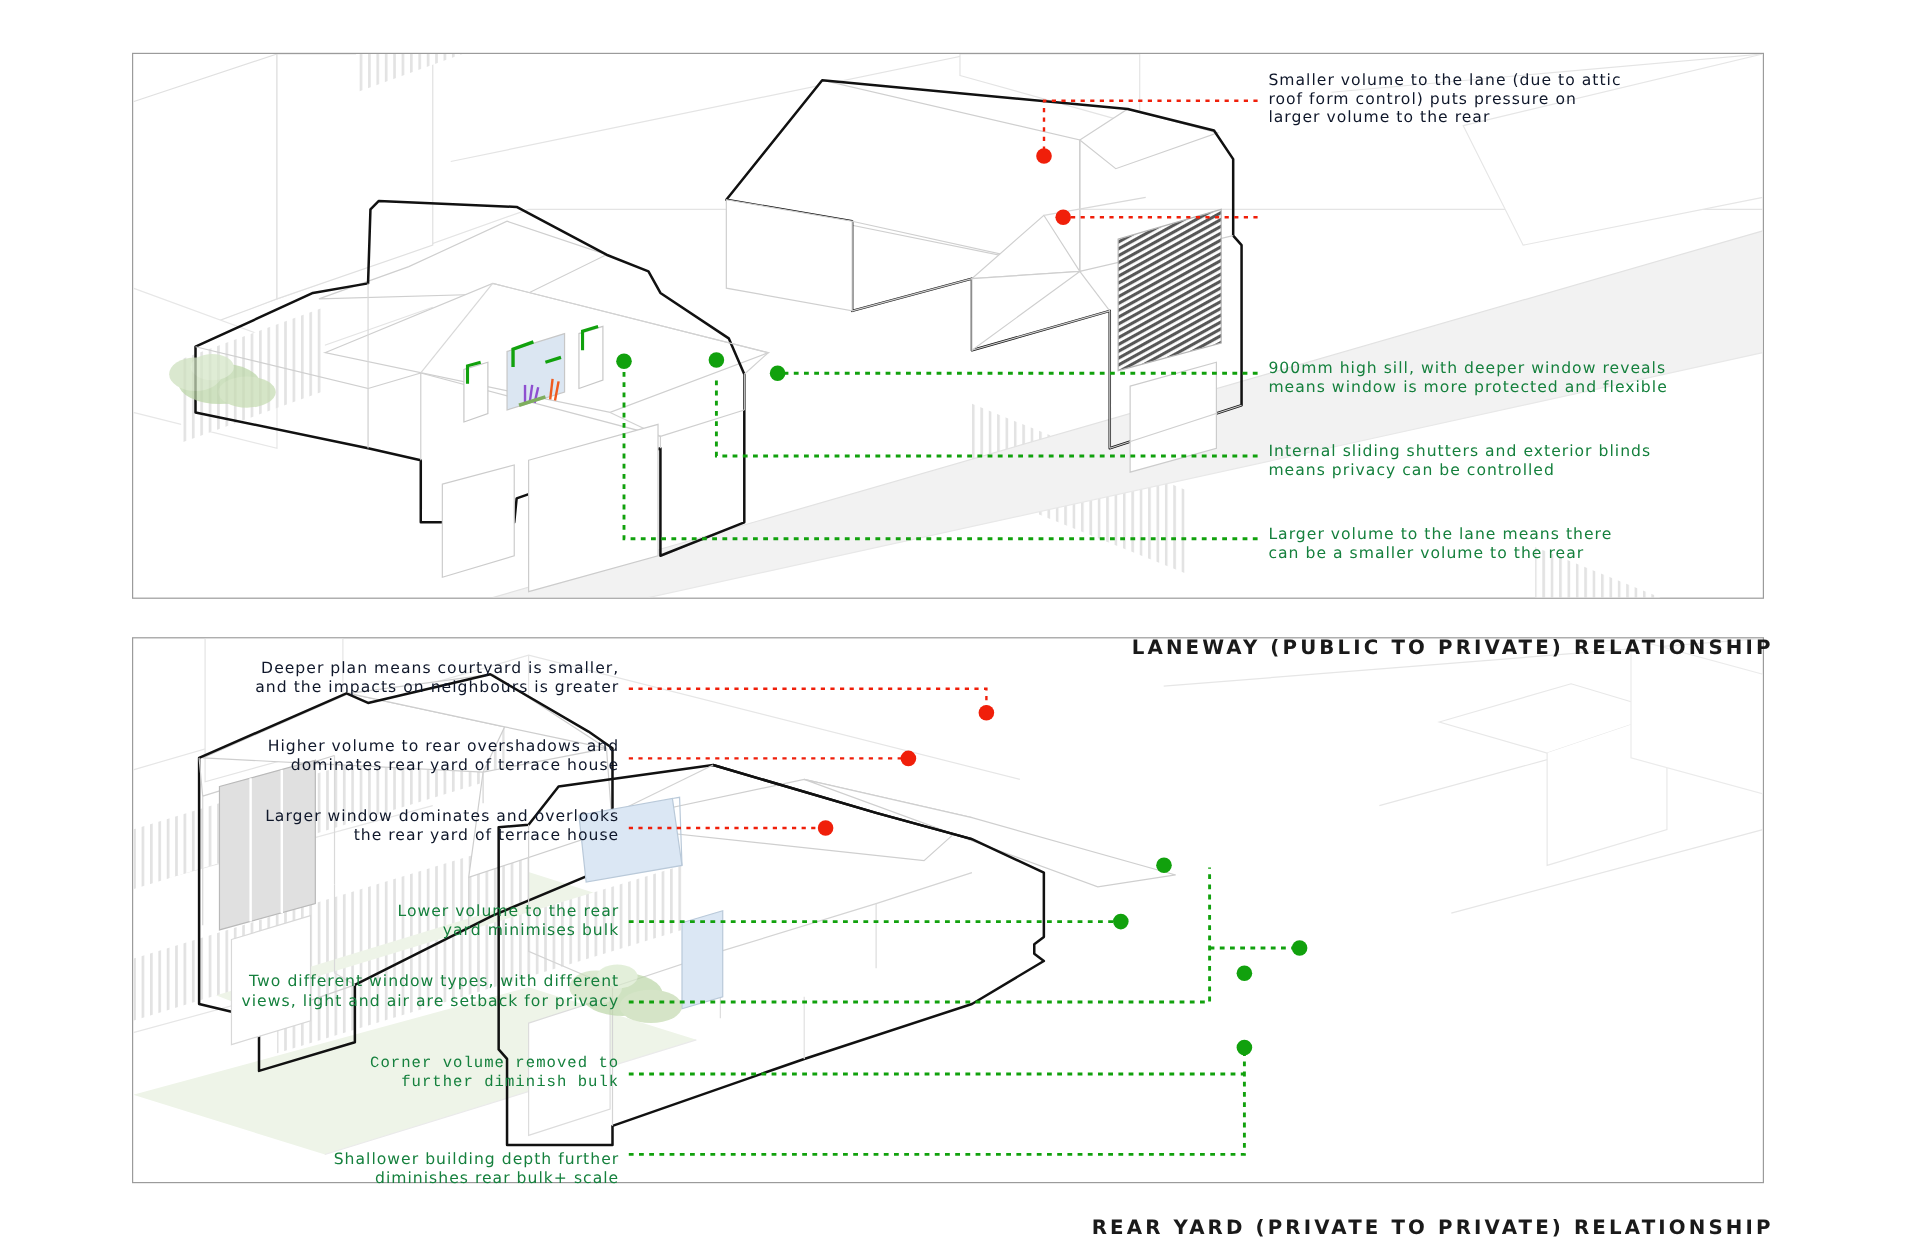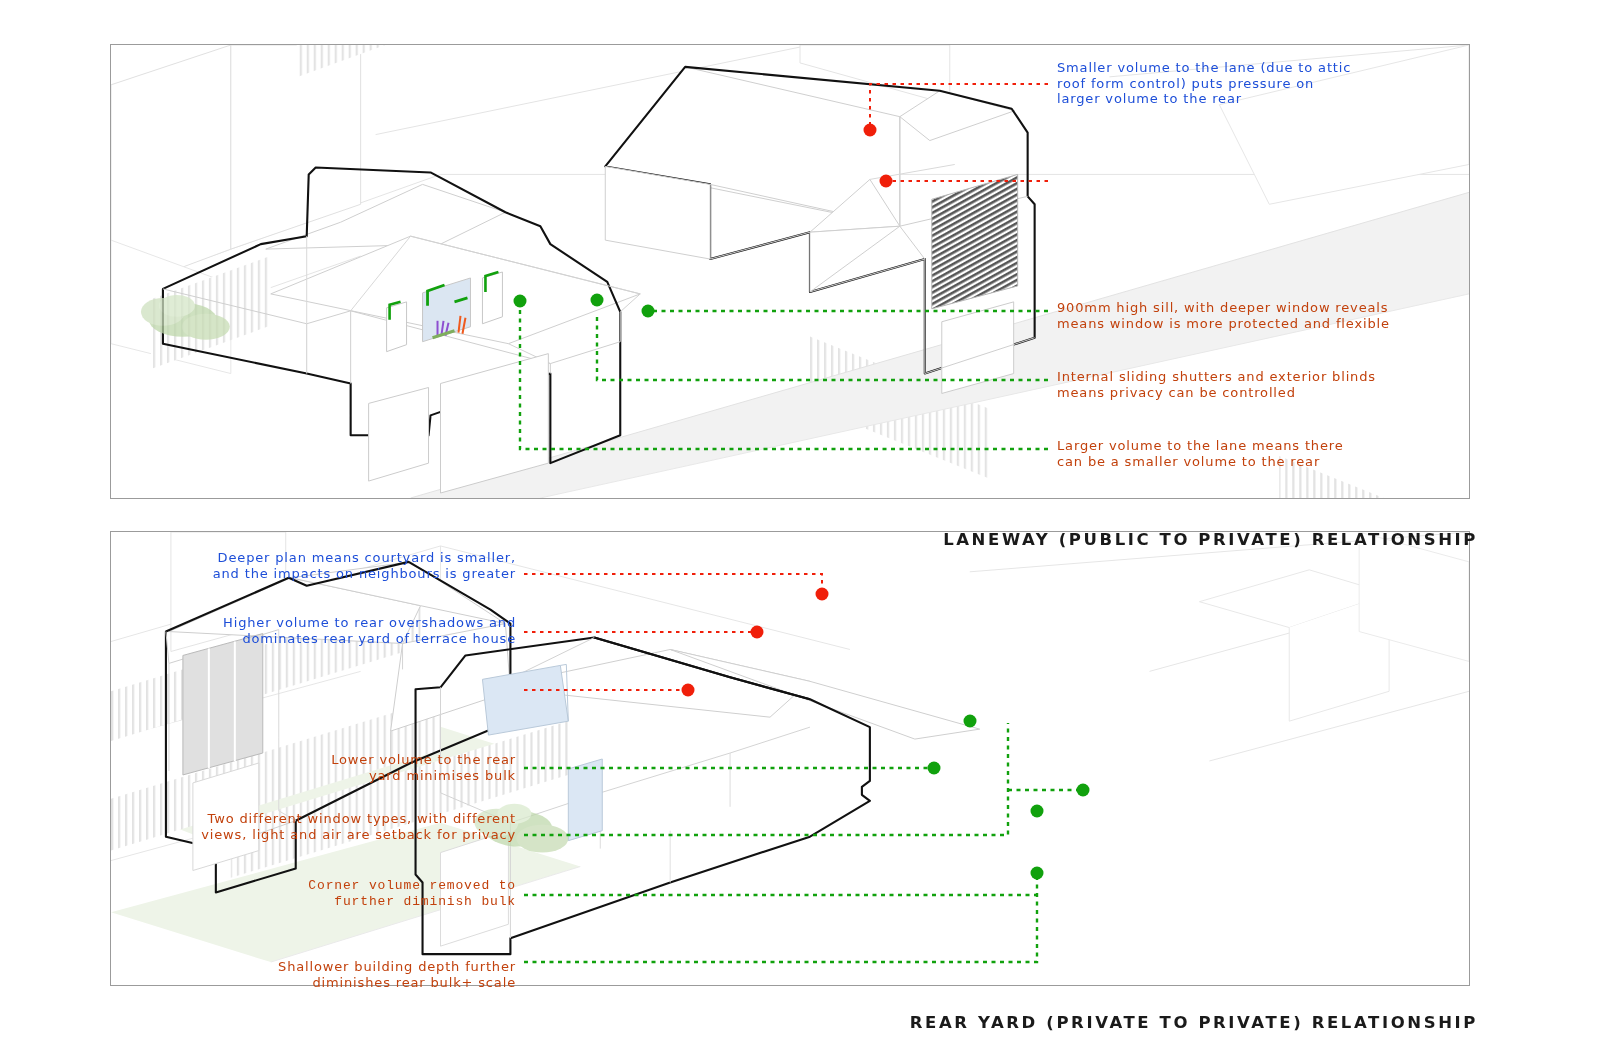--- a/index.html
+++ b/index.html
@@ -43,22 +43,22 @@
 
   
   .anno {
     position: absolute;
     font-size: 13px;
     line-height: 15.6px;
     letter-spacing: 0.85px;
     white-space: pre-line;
     pointer-events: none;
   }
-  .anno.red { color: #1d4ed8; }
-  .anno.green { color: #c2410c; }
+  .anno.red { color: #0f172a; }
+  .anno.green { color: #15803d; }
   .anno.right { text-align: right; }
   .anno.left { text-align: left; }
 
   
   #leaders {
     position: absolute; left: 0; top: 0;
     width: 1600px; height: 1050px;
     pointer-events: none;
   }
 </style>
@@ -414,20 +414,22 @@
 
   <div class="anno green left" style="left:1057px; top:369px; width:360px;">Internal sliding shutters and exterior blinds
 means privacy can be controlled</div>
 
   <div class="anno red right" style="left:176px; top:615px; width:340px;">Higher volume to rear overshadows and
 dominates rear yard of terrace house</div>
 
   <div class="anno red right" style="left:176px; top:550px; width:340px;">Deeper plan means courtyard is smaller,
 and the impacts on neighbours is greater</div>
 
+  <div class="anno red right" style="left:176px; top:673px; width:340px;">Larger window dominates and overlooks
+the rear yard of terrace house</div>
 
   <div class="anno green right" style="left:256px; top:752px; width:260px;text-align:right;">Lower volume to the rear
 yard minimises bulk</div>
 
   <div class="anno green right" style="left:156px; top:811px; width:360px;">Two different window types, with different
 views, light and air are setback for privacy</div>
 
   <div class="anno green right" style="left:256px; top:878px; width:260px;font-family:Liberation Mono, monospace;">Corner volume removed to
 further diminish bulk</div>
 

